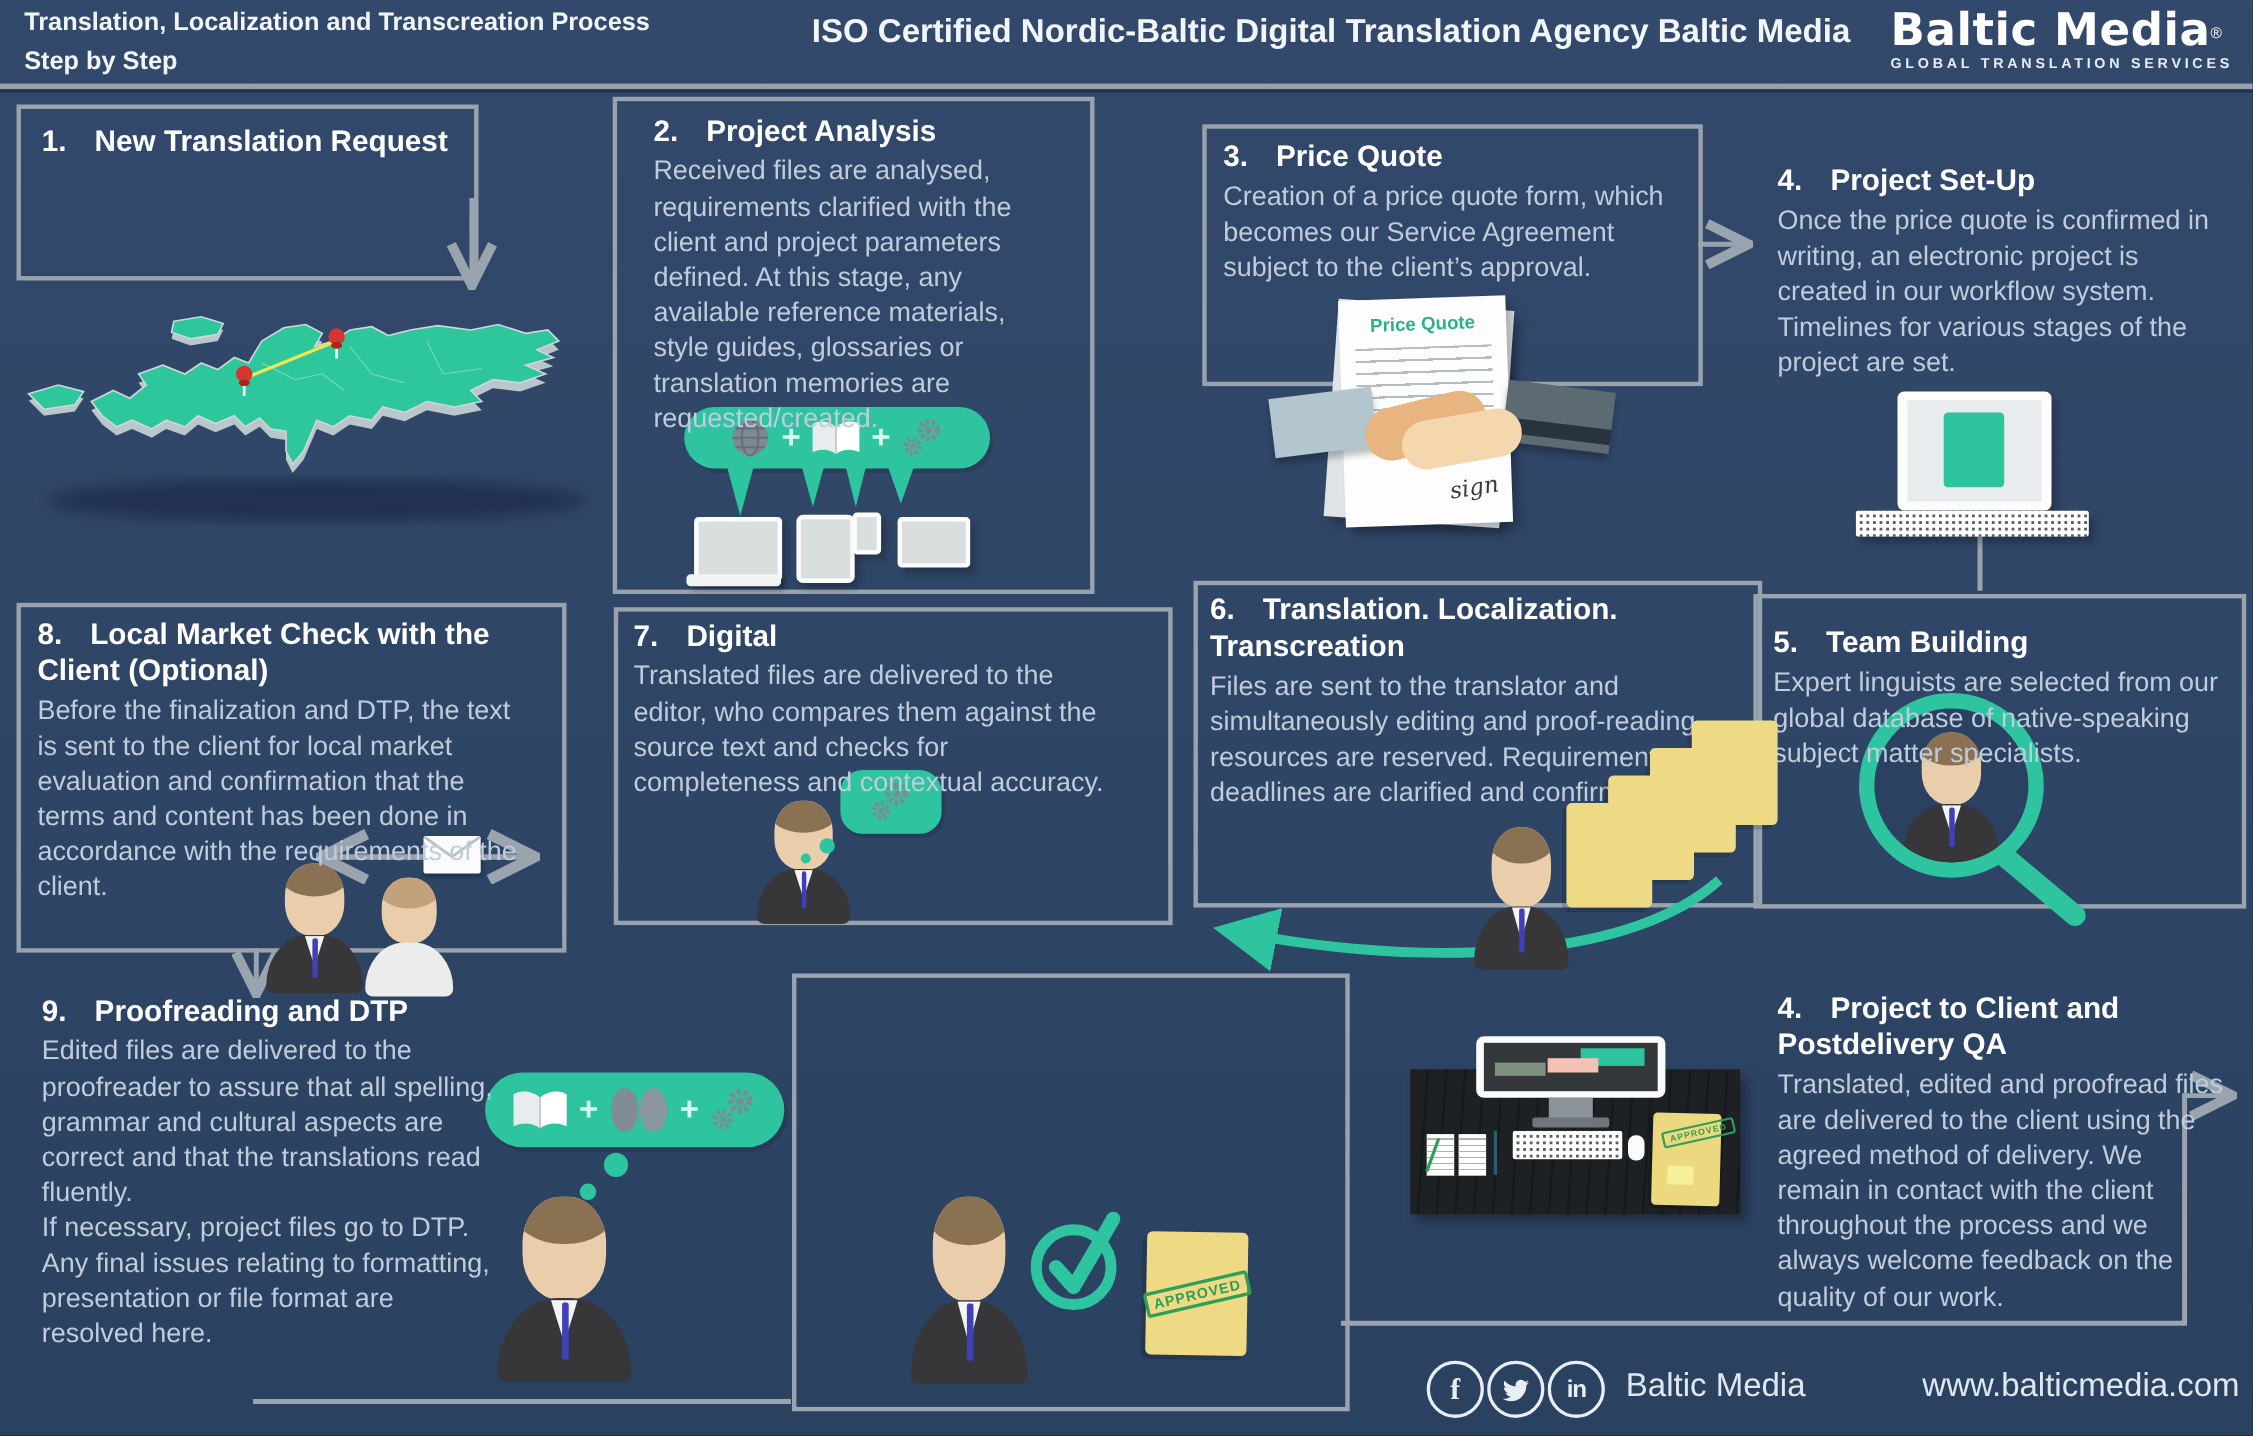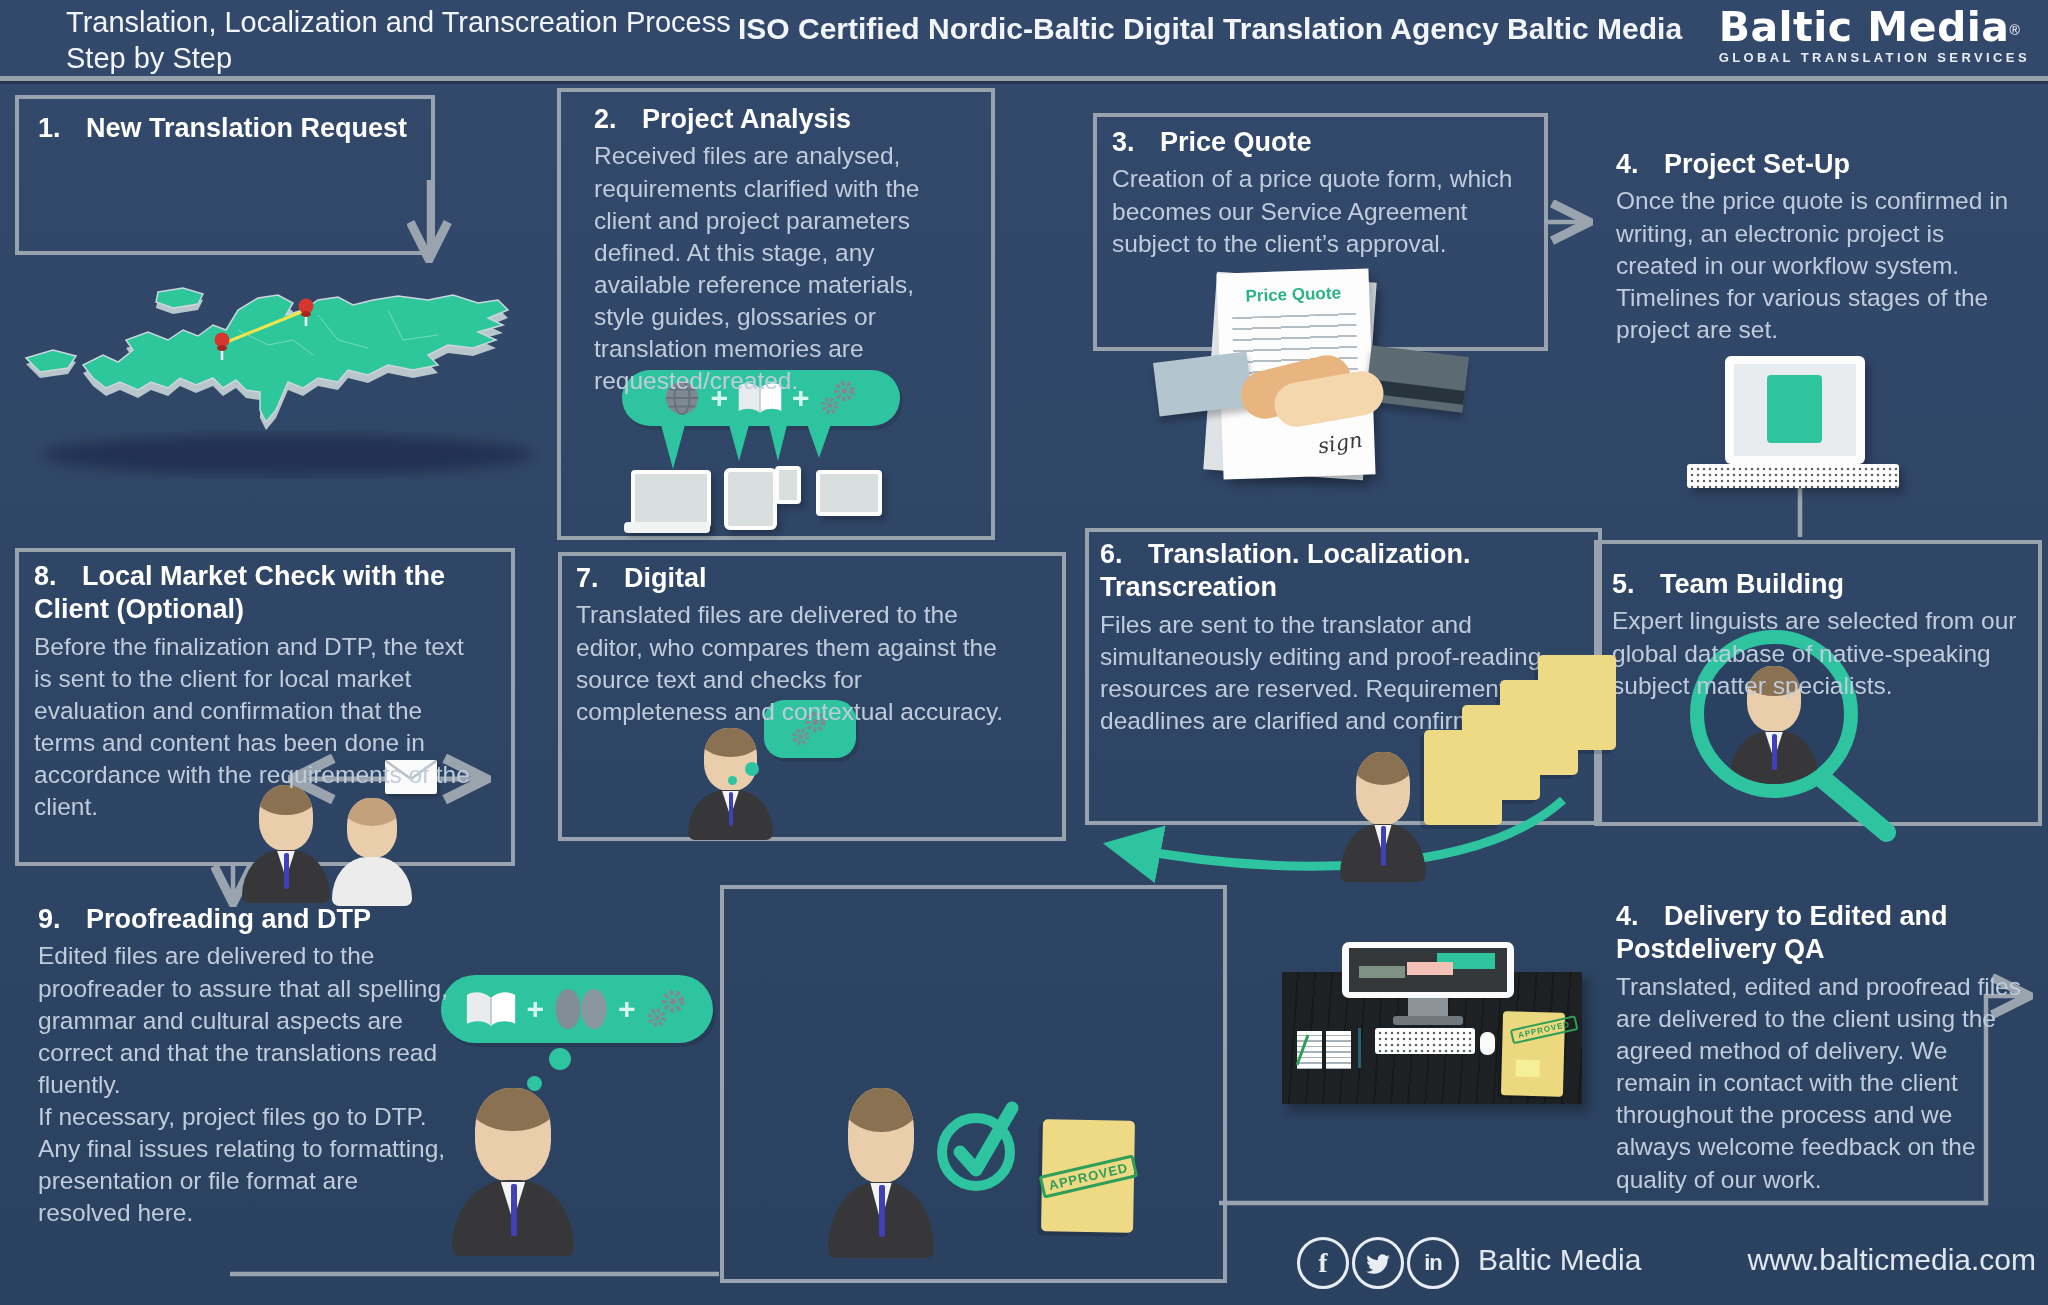--- a/index.html
+++ b/index.html
@@ -1,20 +1,20 @@
 <!DOCTYPE html>
 <html><head>
 <meta charset="utf-8">
 <style>
   html,body{margin:0;padding:0;background:#1b2735;}
   #canvas{position:relative;width:2048px;height:1305px;overflow:hidden;
     background:linear-gradient(180deg,#33496c 0%,#2f4565 55%,#2b4160 100%);
     font-family:"Liberation Sans",sans-serif;}
   
-  .hdr-line{position:absolute;color:#f2f6fa;font-weight:400;font-size:29px;white-space:nowrap;margin-left:44px;}
+  .hdr-line{position:absolute;color:#f2f6fa;font-weight:700;font-size:23px;white-space:nowrap;}
   .hdr-center{position:absolute;left:738px;top:12px;color:#f2f6fa;font-weight:700;font-size:30px;white-space:nowrap;}
   .logo{position:absolute;right:18px;top:6px;text-align:left;color:#fff;}
   .logo .name{font-family:"DejaVu Sans",sans-serif;font-size:41px;font-weight:800;letter-spacing:.5px;line-height:1.05;}
   .logo .reg{font-size:14px;vertical-align:super;font-weight:400;}
   .logo .tag{font-size:13px;letter-spacing:3.4px;font-weight:700;color:#e6edf4;margin-top:1px;}
   .divider{position:absolute;left:0;top:76px;width:2048px;height:5px;background:#97a1ab;box-shadow:0 3px 0 rgba(0,0,0,.28);}
   
   .obox{position:absolute;border:4px solid #99a3ad;}
   
   .step{position:absolute;color:#bfccdc;}
@@ -372,21 +372,21 @@
   <div class="step" style="left:34px;top:560px;width:452px;">
     <h3><span class="num">8.</span><span>Local Market Check with the Client (Optional)</span></h3>
     <p>Before the finalization and DTP, the text is sent to the client for local market evaluation and confirmation that the terms and content has been done in accordance with the requirements of the client.</p>
   </div>
   <div class="step" style="left:38px;top:903px;width:410px;">
     <h3><span class="num">9.</span><span>Proofreading and DTP</span></h3>
     <p>Edited files are delivered to the proofreader to assure that all spelling, grammar and cultural aspects are correct and that the translations read fluently.
 If necessary, project files go to DTP. Any final issues relating to formatting, presentation or file format are resolved here.</p>
   </div>
   <div class="step" style="left:1616px;top:900px;width:406px;">
-    <h3><span class="num">4.</span><span>Delivery to Edited and Postdelivery QA</span></h3>
+    <h3><span class="num">4.</span><span>Project to Client and Postdelivery QA</span></h3>
     <p>Translated, edited and proofread files are delivered to the client using the agreed method of delivery. We remain in contact with the client throughout the process and we always welcome feedback on the quality of our work.</p>
   </div>
 
   <div class="soc" style="left:1297px;top:1237px;">
     <span class="g">f</span>
   </div>
   <div class="soc" style="left:1352px;top:1237px;">
     <svg width="26" height="22" viewBox="0 0 48 40">
       <path fill="#e9eef4" d="M46,8.5c-1.6,0.7-3.3,1.2-5,1.4c1.8-1.1,3.2-2.8,3.8-4.8c-1.7,1-3.6,1.7-5.6,2.1C37.6,5.3,35.2,4,32.6,4 c-5,0-9,4-9,9c0,0.7,0.1,1.4,0.2,2.1C16.3,14.7,9.7,11.2,5.2,5.8C4.4,7.1,4,8.6,4,10.3c0,3.1,1.6,5.9,4,7.5 c-1.5-0.1-2.9-0.5-4.1-1.1v0.1c0,4.4,3.1,8,7.2,8.8c-0.8,0.2-1.6,0.3-2.4,0.3c-0.6,0-1.1,0-1.7-0.1c1.1,3.6,4.5,6.2,8.4,6.3 c-3.1,2.4-7,3.9-11.2,3.9c-0.7,0-1.4,0-2.2-0.1c4,2.6,8.8,4.1,13.9,4.1c16.7,0,25.8-13.8,25.8-25.8v-1.2C43.3,11.9,44.8,10.3,46,8.5z"></path>
     </svg>

